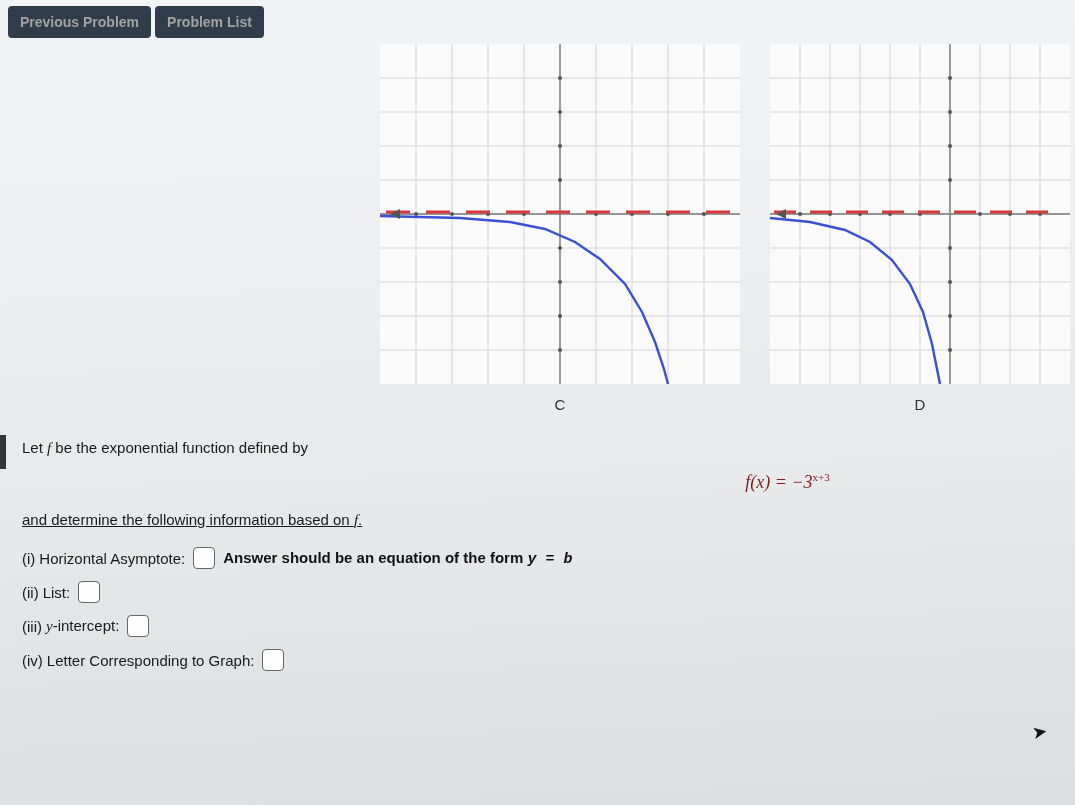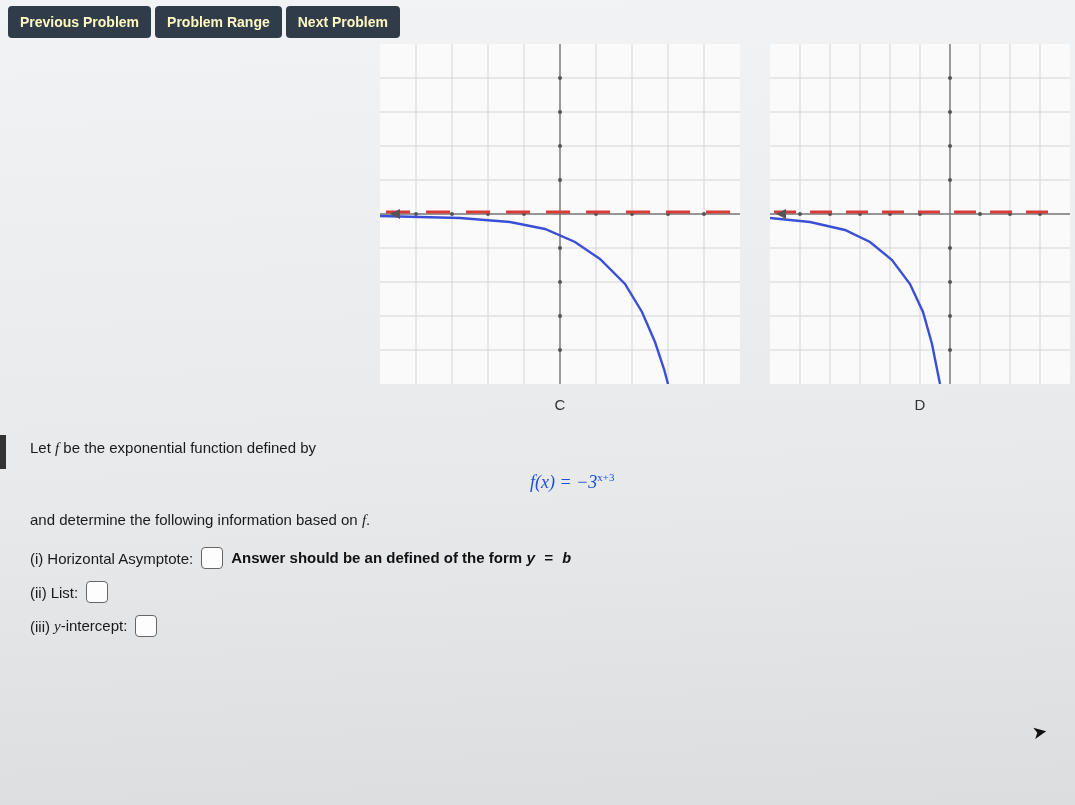--- a/index.html
+++ b/index.html
@@ -13,21 +13,21 @@
     overflow: hidden;
     position: relative;
   }
   .nav-row {
     display: flex;
     gap: 4px;
     padding: 6px 8px;
   }
   .nav-btn {
     background: #303c4a;
-    color: #fef9c3;
+    color: #a3a3a3;
     border: none;
     border-radius: 4px;
     padding: 8px 12px;
     font-size: 14px;
     font-weight: 600;
     cursor: pointer;
   }
   .graphs-row {
     display: flex;
     gap: 30px;
@@ -36,35 +36,35 @@
   }
   .graph-wrap { text-align: center; }
   .graph-label {
     font-size: 15px;
     color: #333;
     margin-top: 8px;
     font-weight: 500;
   }
   svg.graph { background: #fafafa; }
   .content {
-    padding: 18px 22px 10px 30px;
+    padding: 18px 22px 10px 22px;
     font-size: 15px;
     color: #1a1a1a;
   }
   .intro-line { margin: 8px 0 14px 0; }
   .formula {
-    text-align: left;
+    text-align: center;
     font-family: "Times New Roman", serif;
     font-style: italic;
     font-size: 18px;
     margin: 6px 0 18px 500px;
-    color: #1d4ed8;
+    color: #7f1d1d;
   }
   .formula sup { font-size: 11px; font-style: normal;}
-  .sub-line { margin: 6px 0 18px 0; }
+  .sub-line { margin: 6px 0 18px 0; text-decoration: underline; }
   .q-row {
     margin: 12px 0;
     display: flex;
     align-items: center;
     flex-wrap: wrap;
     gap: 4px;
     font-size: 15px;
   }
   .answer-box {
     width: 22px;
@@ -95,22 +95,21 @@
     left:0; top:435px;
     width:6px;height:34px;
     background:#333;
   }
 </style>
 </head>
 <body>
 
 <div class="nav-row">
   <button class="nav-btn">Previous Problem</button>
-  <button class="nav-btn">Problem Range</button>
-  <button class="nav-btn">Next Problem</button>
+  <button class="nav-btn">Problem List</button>
 </div>
 
 <div class="left-stub"></div>
 
 <div class="graphs-row">
   <div class="graph-wrap">
     <svg class="graph" width="360" height="340" viewBox="0 0 360 340">
       <g stroke="#d4d4d4" stroke-width="1">
         <line x1="0" y1="34" x2="360" y2="34"></line>
           <line x1="0" y1="68" x2="360" y2="68"></line>
@@ -238,33 +237,38 @@
 
   <div class="sub-line">
     <span>and determine the following information based on </span><span style="font-family:'Times New Roman',serif;font-style:italic">f</span><span>.</span>
   </div>
 
   <div class="q-row">
     <span>(i)</span>
     <span>Horizontal Asymptote:</span>
     <input class="answer-box" style="">
     <span class="hint">
-      <span>Answer should be an defined of the form </span><span class="ital">y = b</span>
+      <span>Answer should be an equation of the form </span><span class="ital">y = b</span>
     </span>
   </div>
 
   <div class="q-row">
     <span>(ii)</span>
     <span>List:</span>
     <input class="answer-box" style="">
   </div>
 
   <div class="q-row">
     <span>(iii)</span>
     <span>
       <span style="font-family:'Times New Roman',serif;font-style:italic">y</span><span>-intercept:</span>
     </span>
     <input class="answer-box" style="">
   </div>
 
+  <div class="q-row">
+    <span>(iv)</span>
+    <span>Letter Corresponding to Graph:</span>
+    <input class="answer-box" style="">
+  </div>
 </div>
 
 <div class="cursor-icon">➤</div>
 
 </body></html>

